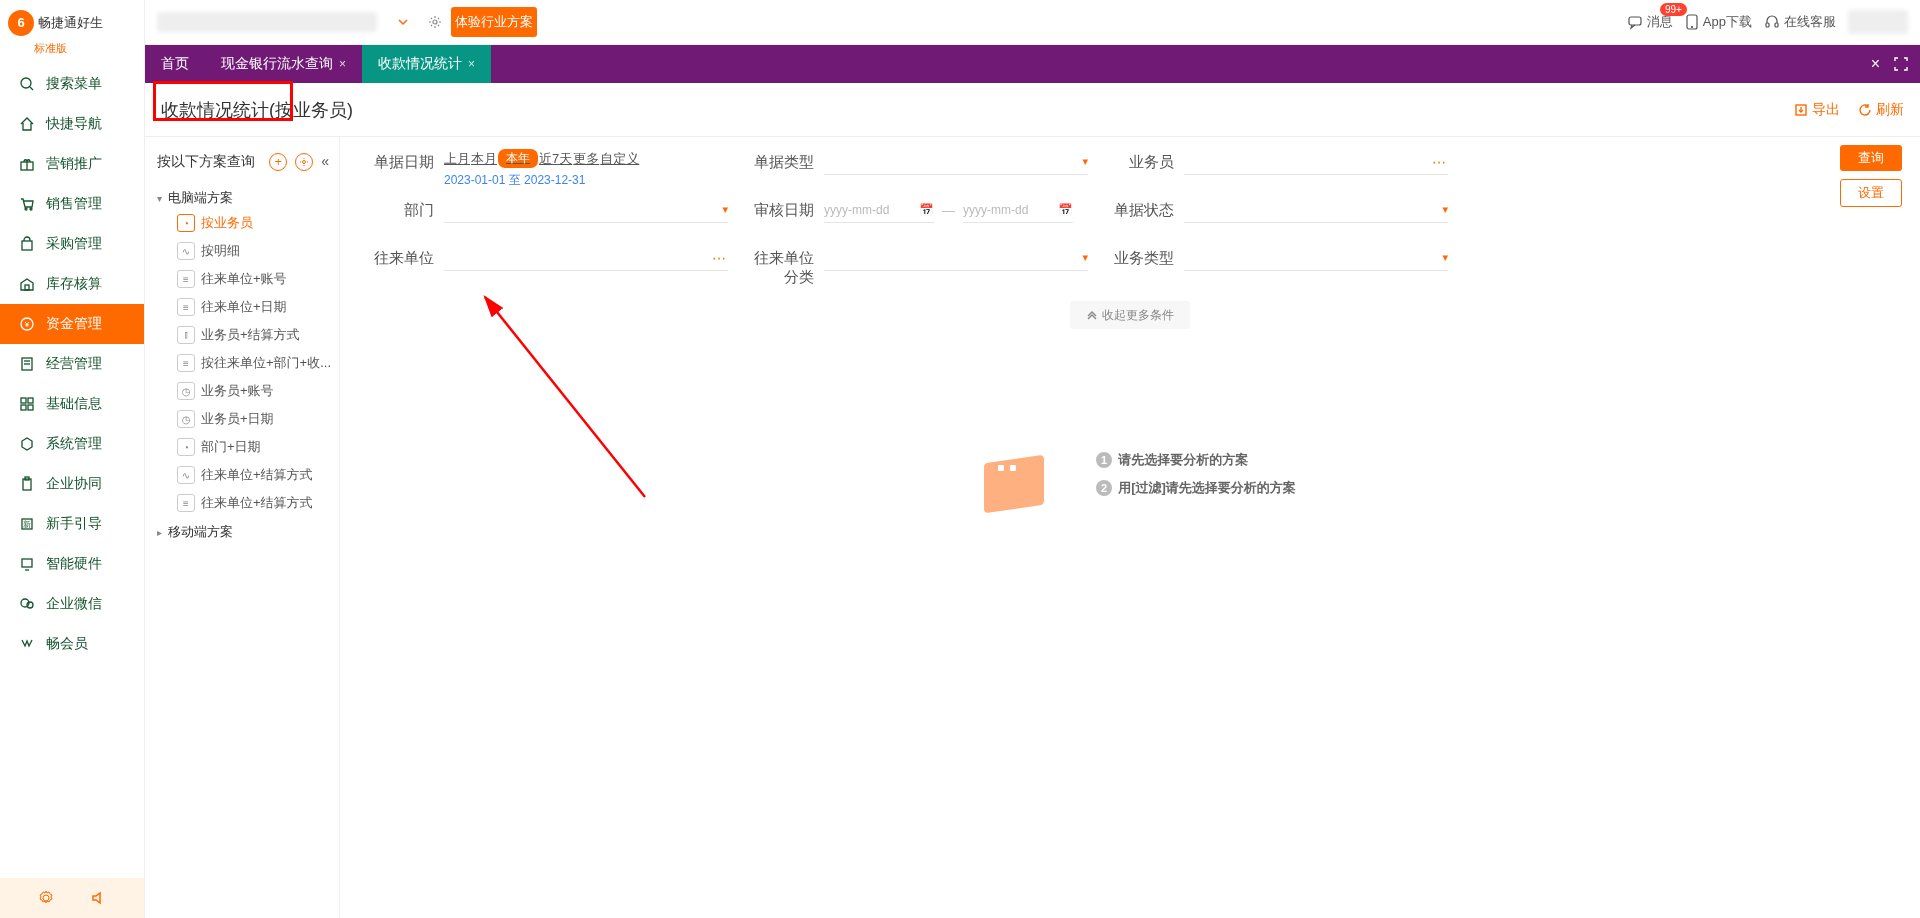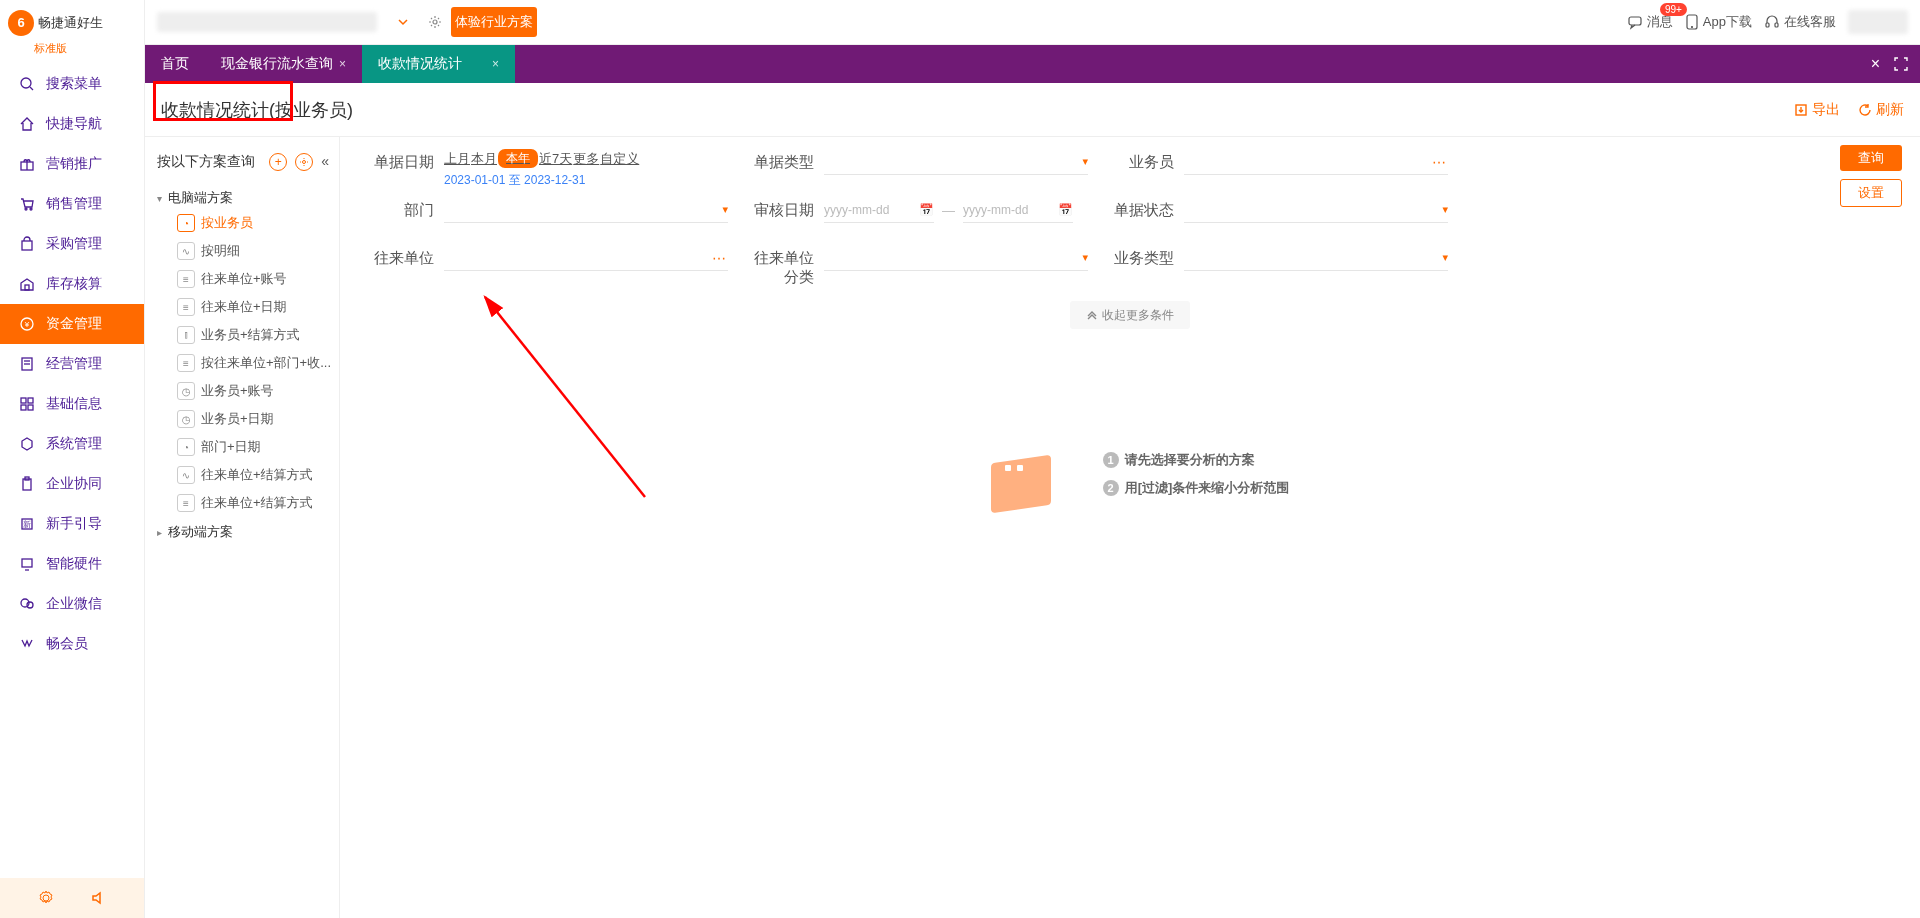--- a/index.html
+++ b/index.html
@@ -6,42 +6,42 @@
 body { font-family: "Microsoft YaHei", Arial, sans-serif; font-size: 13px; color: #333; background: #fff; }
 .app { display: flex; height: 918px; }
 
 
 .sidebar { width: 145px; background: #fff; border-right: 1px solid #eee; display: flex; flex-direction: column; }
 .logo-area { height: 45px; display: flex; align-items: center; padding: 4px 8px; }
 .logo-icon { width: 26px; height: 26px; background: #ff6a00; border-radius: 50%; display: flex; align-items: center; justify-content: center; color: #fff; font-weight: bold; margin-right: 4px; }
 .logo-text { font-size: 13px; color: #333; font-weight: 500; }
 .logo-sub { font-size: 11px; color: #ff6a00; padding-left: 34px; margin-top: -4px; }
 .nav-list { flex: 1; margin-top: 8px; }
-.nav-item { display: flex; align-items: center; height: 40px; padding: 0 18px; cursor: pointer; color: #4c1d95; font-size: 14px; }
+.nav-item { display: flex; align-items: center; height: 40px; padding: 0 18px; cursor: pointer; color: #14532d; font-size: 14px; }
 .nav-item.active { background: #ff6a00; color: #fff; }
 .nav-item .nav-ico { width: 18px; height: 18px; margin-right: 10px; display: inline-flex; align-items: center; justify-content: center; }
 .sidebar-footer { height: 40px; background: #fff3e6; display: flex; align-items: center; justify-content: space-around; padding: 0 20px; }
 .sidebar-footer .ico { color: #ff6a00; font-size: 16px; }
 
 
 .main { flex: 1; display: flex; flex-direction: column; background: #f5f6f7; }
 .topbar { height: 45px; background: #fff; display: flex; align-items: center; padding: 0 12px; border-bottom: 1px solid #eee; }
 .topbar .blur { width: 220px; height: 20px; background: #eee; border-radius: 3px; filter: blur(2px); margin-right: 10px; }
 .topbar .icon-btn { width: 24px; height: 24px; display: inline-flex; align-items: center; justify-content: center; color: #888; margin: 0 4px; cursor: pointer; }
 .btn-primary { background: #ff6a00; color: #fff; border: none; padding: 6px 4px; border-radius: 3px; cursor: pointer; font-size: 13px; }
 .btn-outline { border: 1px solid #ff6a00; background: #fff; color: #ff6a00; padding: 4px 12px; border-radius: 3px; cursor: pointer; font-size: 13px; }
 .topbar-right { margin-left: auto; display: flex; align-items: center; gap: 12px; }
 .tb-link { display: flex; align-items: center; gap: 4px; color: #555; cursor: pointer; font-size: 13px; position: relative; }
 .badge { position: absolute; top: -10px; right: -14px; background: #ff4230; color: #fff; font-size: 10px; padding: 1px 5px; border-radius: 8px; }
 .avatar-blur { width: 60px; height: 24px; background: #eee; border-radius: 3px; filter: blur(2px); }
 
 
 .tabstrip { height: 38px; background: #701a75; display: flex; align-items: center; position: relative; }
 .tab { height: 38px; display: flex; align-items: center; padding: 0 16px; color: #fff; font-size: 14px; cursor: pointer; position: relative; }
-.tab.active { background: #089684; gap: 24px; }
+.tab.active { background: #089684; }
 .tab .close-x { margin-left: 6px; font-size: 12px; opacity: .8; }
 .tabstrip .ts-close { position: absolute; right: 40px; color: #fff; font-size: 16px; cursor: pointer; }
 .tabstrip .ts-full { position: absolute; right: 12px; color: #fff; font-size: 14px; cursor: pointer; }
 
 
 .page-head { height: 54px; background: #fff; display: flex; align-items: center; padding: 0 16px; border-bottom: 1px solid #eee; }
 .page-title { font-size: 18px; color: #333; }
 .red-box { position: absolute; border: 3px solid #ff0000; pointer-events: none; }
 .page-head .rightops { margin-left: auto; display: flex; align-items: center; gap: 18px; }
 .act-link { display: flex; align-items: center; gap: 4px; color: #ff6a00; cursor: pointer; font-size: 14px; }
@@ -556,20 +556,20 @@
           <div class="empty-inner">
             <div class="empty-img">
               <div class="empty-box"></div>
               <div class="empty-face">
                   <span></span>
                   <span></span>
                 </div>
             </div>
             <div class="steps">
               <div><span class="step-num">1</span><span>请先选择要分析的方案</span></div>
-              <div><span class="step-num">2</span><span>用[过滤]条件来缩小分析范围</span></div>
+              <div><span class="step-num">2</span><span>用[过滤]请先选择要分析的方案</span></div>
             </div>
           </div>
         </div>
       </div>
     </div>
   </div>
 </div>
 
 </body></html>

